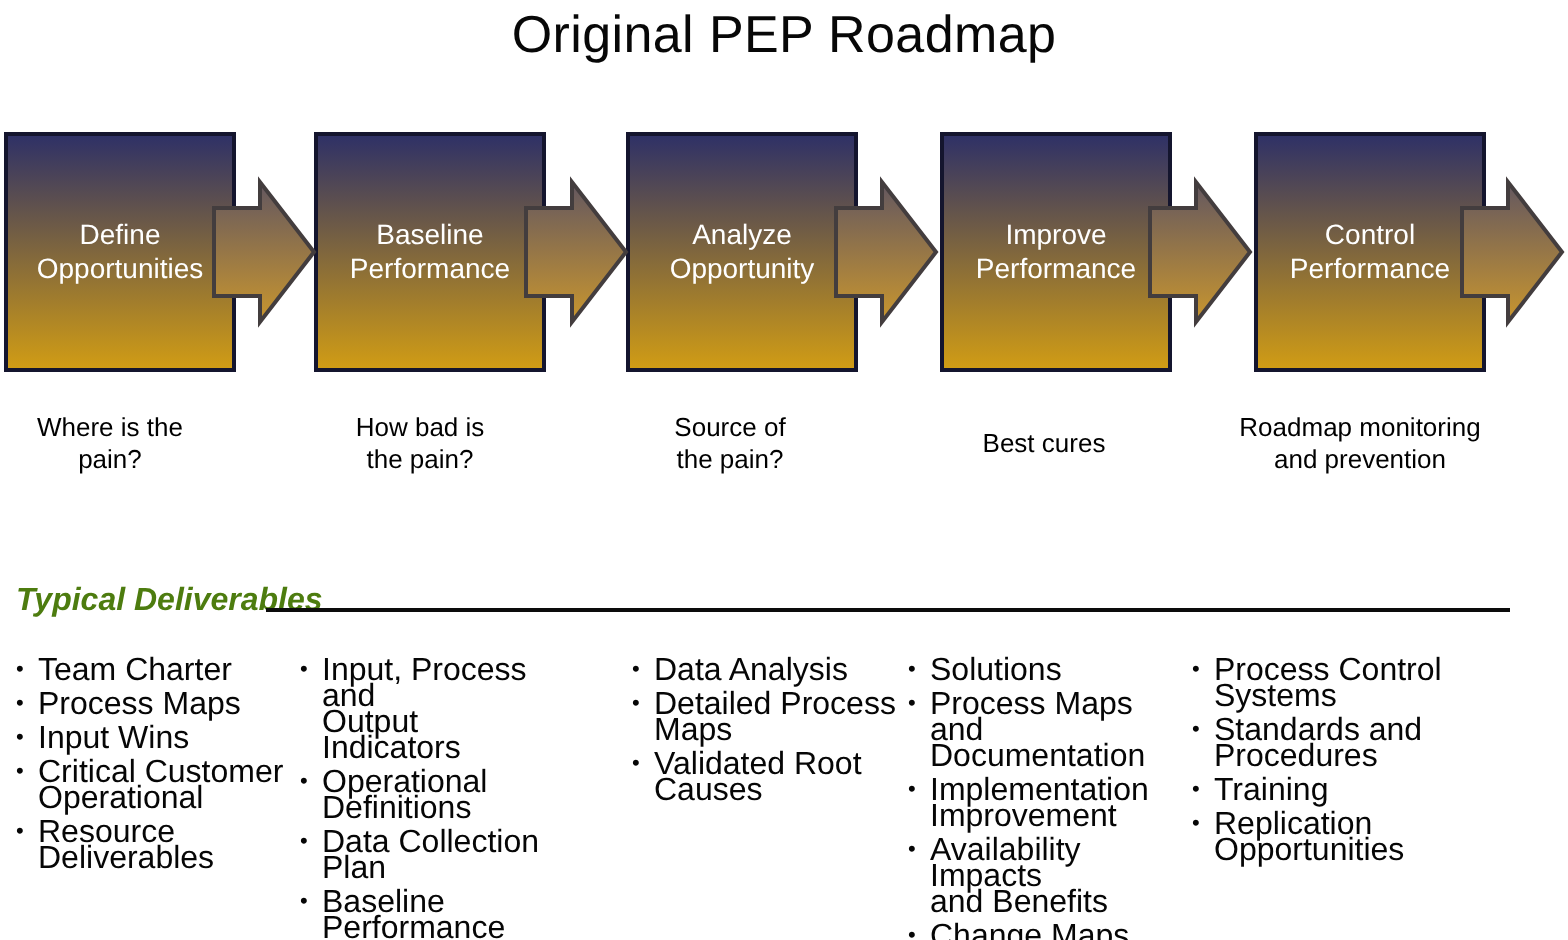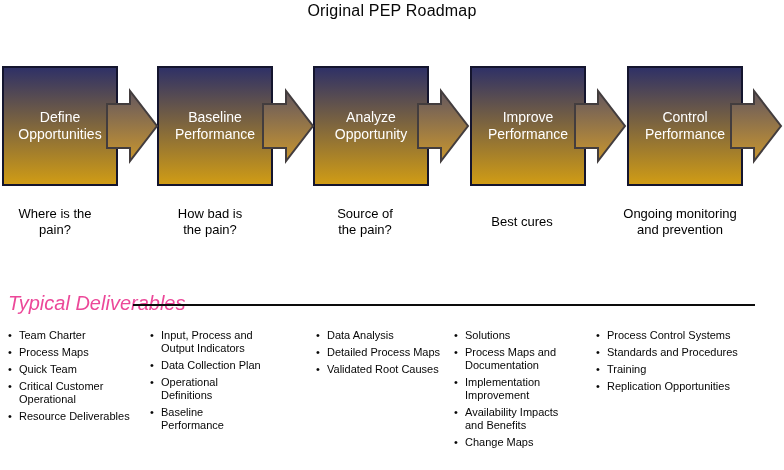--- a/index.html
+++ b/index.html
@@ -14,21 +14,21 @@
   body{background:#ffffff;font-family:"Liberation Sans", sans-serif;color:#000;}
   .stage{
     position:relative;
     width:784px;height:470px;
     background:#ffffff;
     overflow:hidden;
   }
   .page-title{
     position:absolute;top:2px;left:0;width:784px;
     text-align:center;
-    font-size:16px;font-weight:400;color:#070707;
+    font-size:26px;font-weight:400;color:#070707;
     letter-spacing:0.2px;
   }
   .phase-box{
     position:absolute;top:66px;width:116px;height:120px;
     background:linear-gradient(to bottom, var(--box-top), var(--box-bottom));
     border:2px solid var(--box-border);
     display:flex;align-items:center;justify-content:center;
   }
   .phase-box span{
     color:#ffffff;font-size:14px;line-height:17px;
@@ -39,32 +39,32 @@
   stop.g-top{stop-color:var(--arrow-top);}
   stop.g-bot{stop-color:var(--arrow-bottom);}
   .question{
     position:absolute;top:202px;height:40px;
     display:flex;align-items:center;justify-content:center;
     font-size:13px;line-height:16px;text-align:center;
     white-space:pre-line;color:#000;
   }
   .deliv-heading{
     position:absolute;left:8px;top:292px;
-    font-size:20px;font-style:italic;font-weight:400;color:#ec4899;
+    font-size:16px;font-style:italic;font-weight:700;color:#4d7c0f;
   }
   .heading-rule{
     position:absolute;left:133px;top:304px;width:622px;height:2px;
     background:#0c0c0c;
   }
   .deliv-col{position:absolute;top:329px;}
   .deliv-col ul{list-style:none;}
   .deliv-col li{
     position:relative;
     padding-left:11px;
-    font-size:11px;line-height:13px;
+    font-size:16px;line-height:13px;
     margin-bottom:4px;
     color:#060606;
   }
   .deliv-col li::before{
     content:"\2022";
     position:absolute;left:0;top:0;
     font-size:11px;line-height:13px;
   }
   .deliv-col li span{white-space:pre-line;}
 </style>
@@ -121,44 +121,44 @@
       <polygon points="1,14 24,14 24,1 51,36 24,71 24,58 1,58"></polygon>
     </svg>
 
   <div class="question" style="left:0;width:110px">Where is the
 pain?</div>
   <div class="question" style="left:140px;width:140px">How bad is
 the pain?</div>
   <div class="question" style="left:295px;width:140px">Source of
 the pain?</div>
   <div class="question" style="left:452px;width:140px">Best cures</div>
-  <div class="question" style="left:605px;width:150px">Ongoing monitoring
+  <div class="question" style="left:605px;width:150px">Roadmap monitoring
 and prevention</div>
 
   <div class="deliv-heading">Typical Deliverables</div>
   <div class="heading-rule"></div>
 
   <div class="deliv-col" style="left:8px;width:138px">
     <ul>
       <li><span>Team Charter</span></li>
       <li><span>Process Maps</span></li>
-      <li><span>Quick Team</span></li>
+      <li><span>Input Wins</span></li>
       <li><span>Critical Customer
 Operational</span></li>
       <li><span>Resource Deliverables</span></li>
     </ul>
   </div>
 
   <div class="deliv-col" style="left:150px;width:130px">
     <ul>
       <li><span>Input, Process and
 Output Indicators</span></li>
-      <li><span>Data Collection Plan</span></li>
       <li><span>Operational
 Definitions</span></li>
+      <li><span>Data Collection Plan</span></li>
       <li><span>Baseline
 Performance</span></li>
     </ul>
   </div>
 
   <div class="deliv-col" style="left:316px;width:150px">
     <ul>
       <li><span>Data Analysis</span></li>
       <li><span>Detailed Process Maps</span></li>
       <li><span>Validated Root Causes</span></li>

